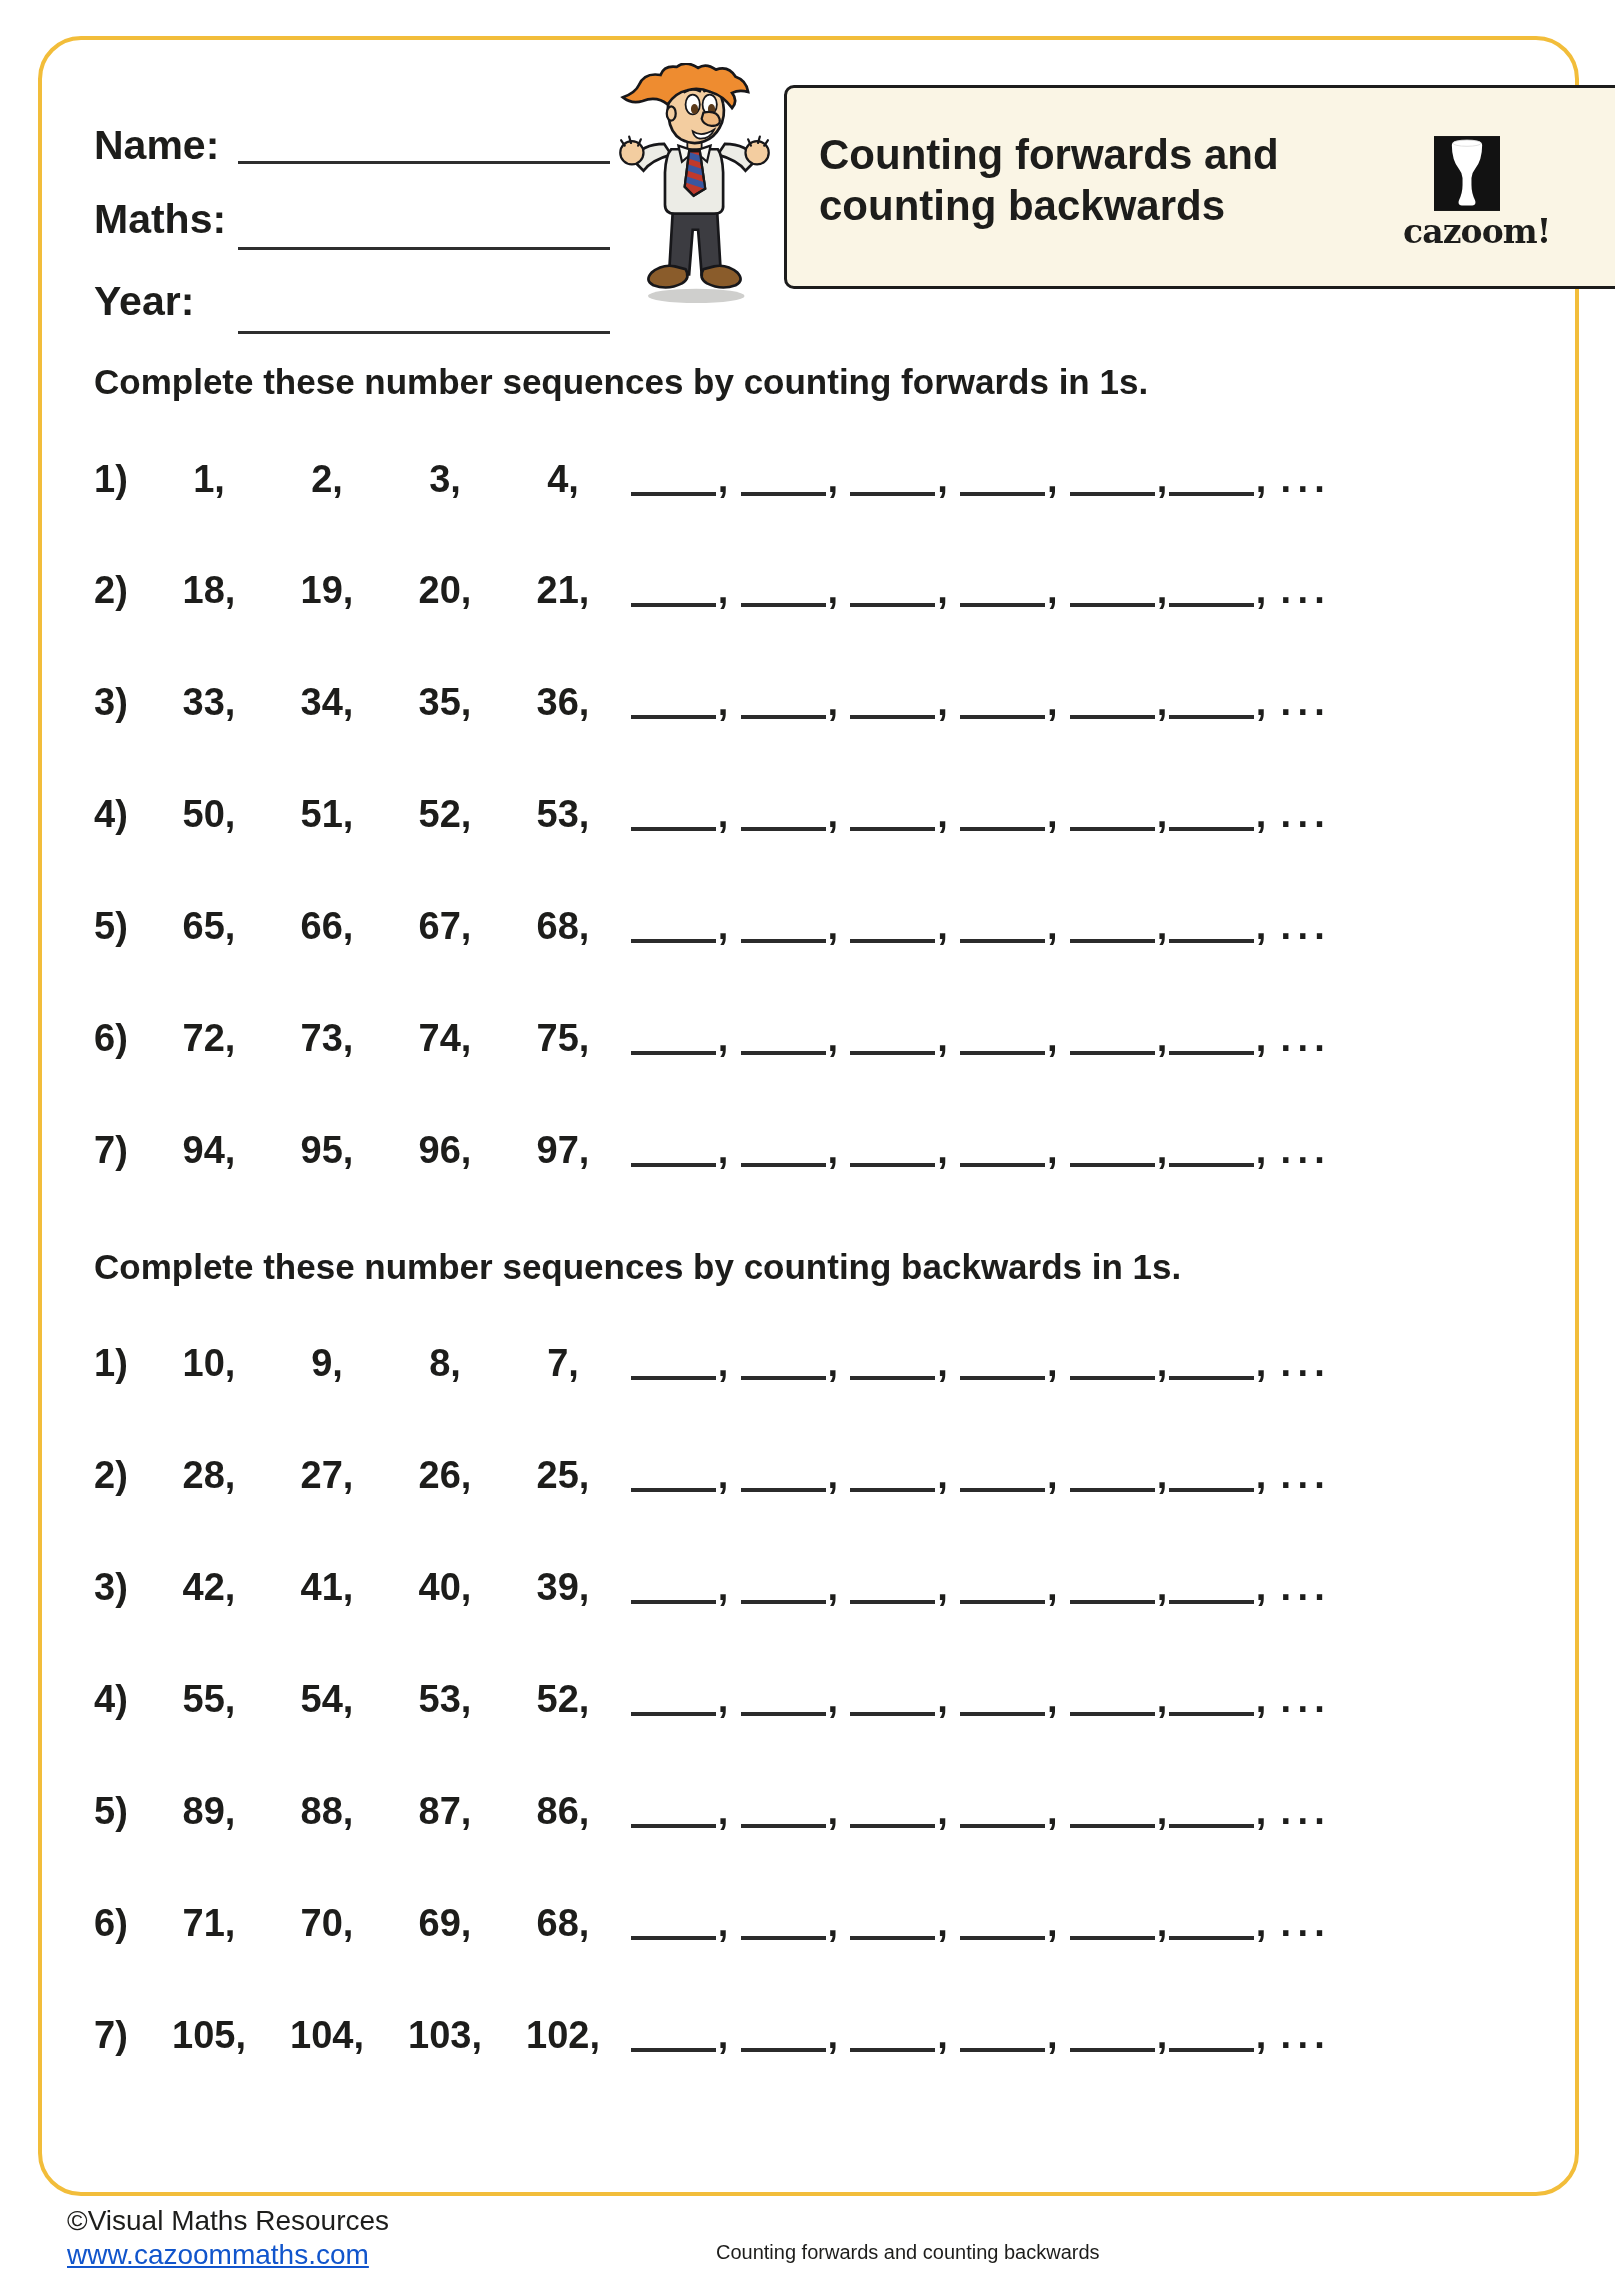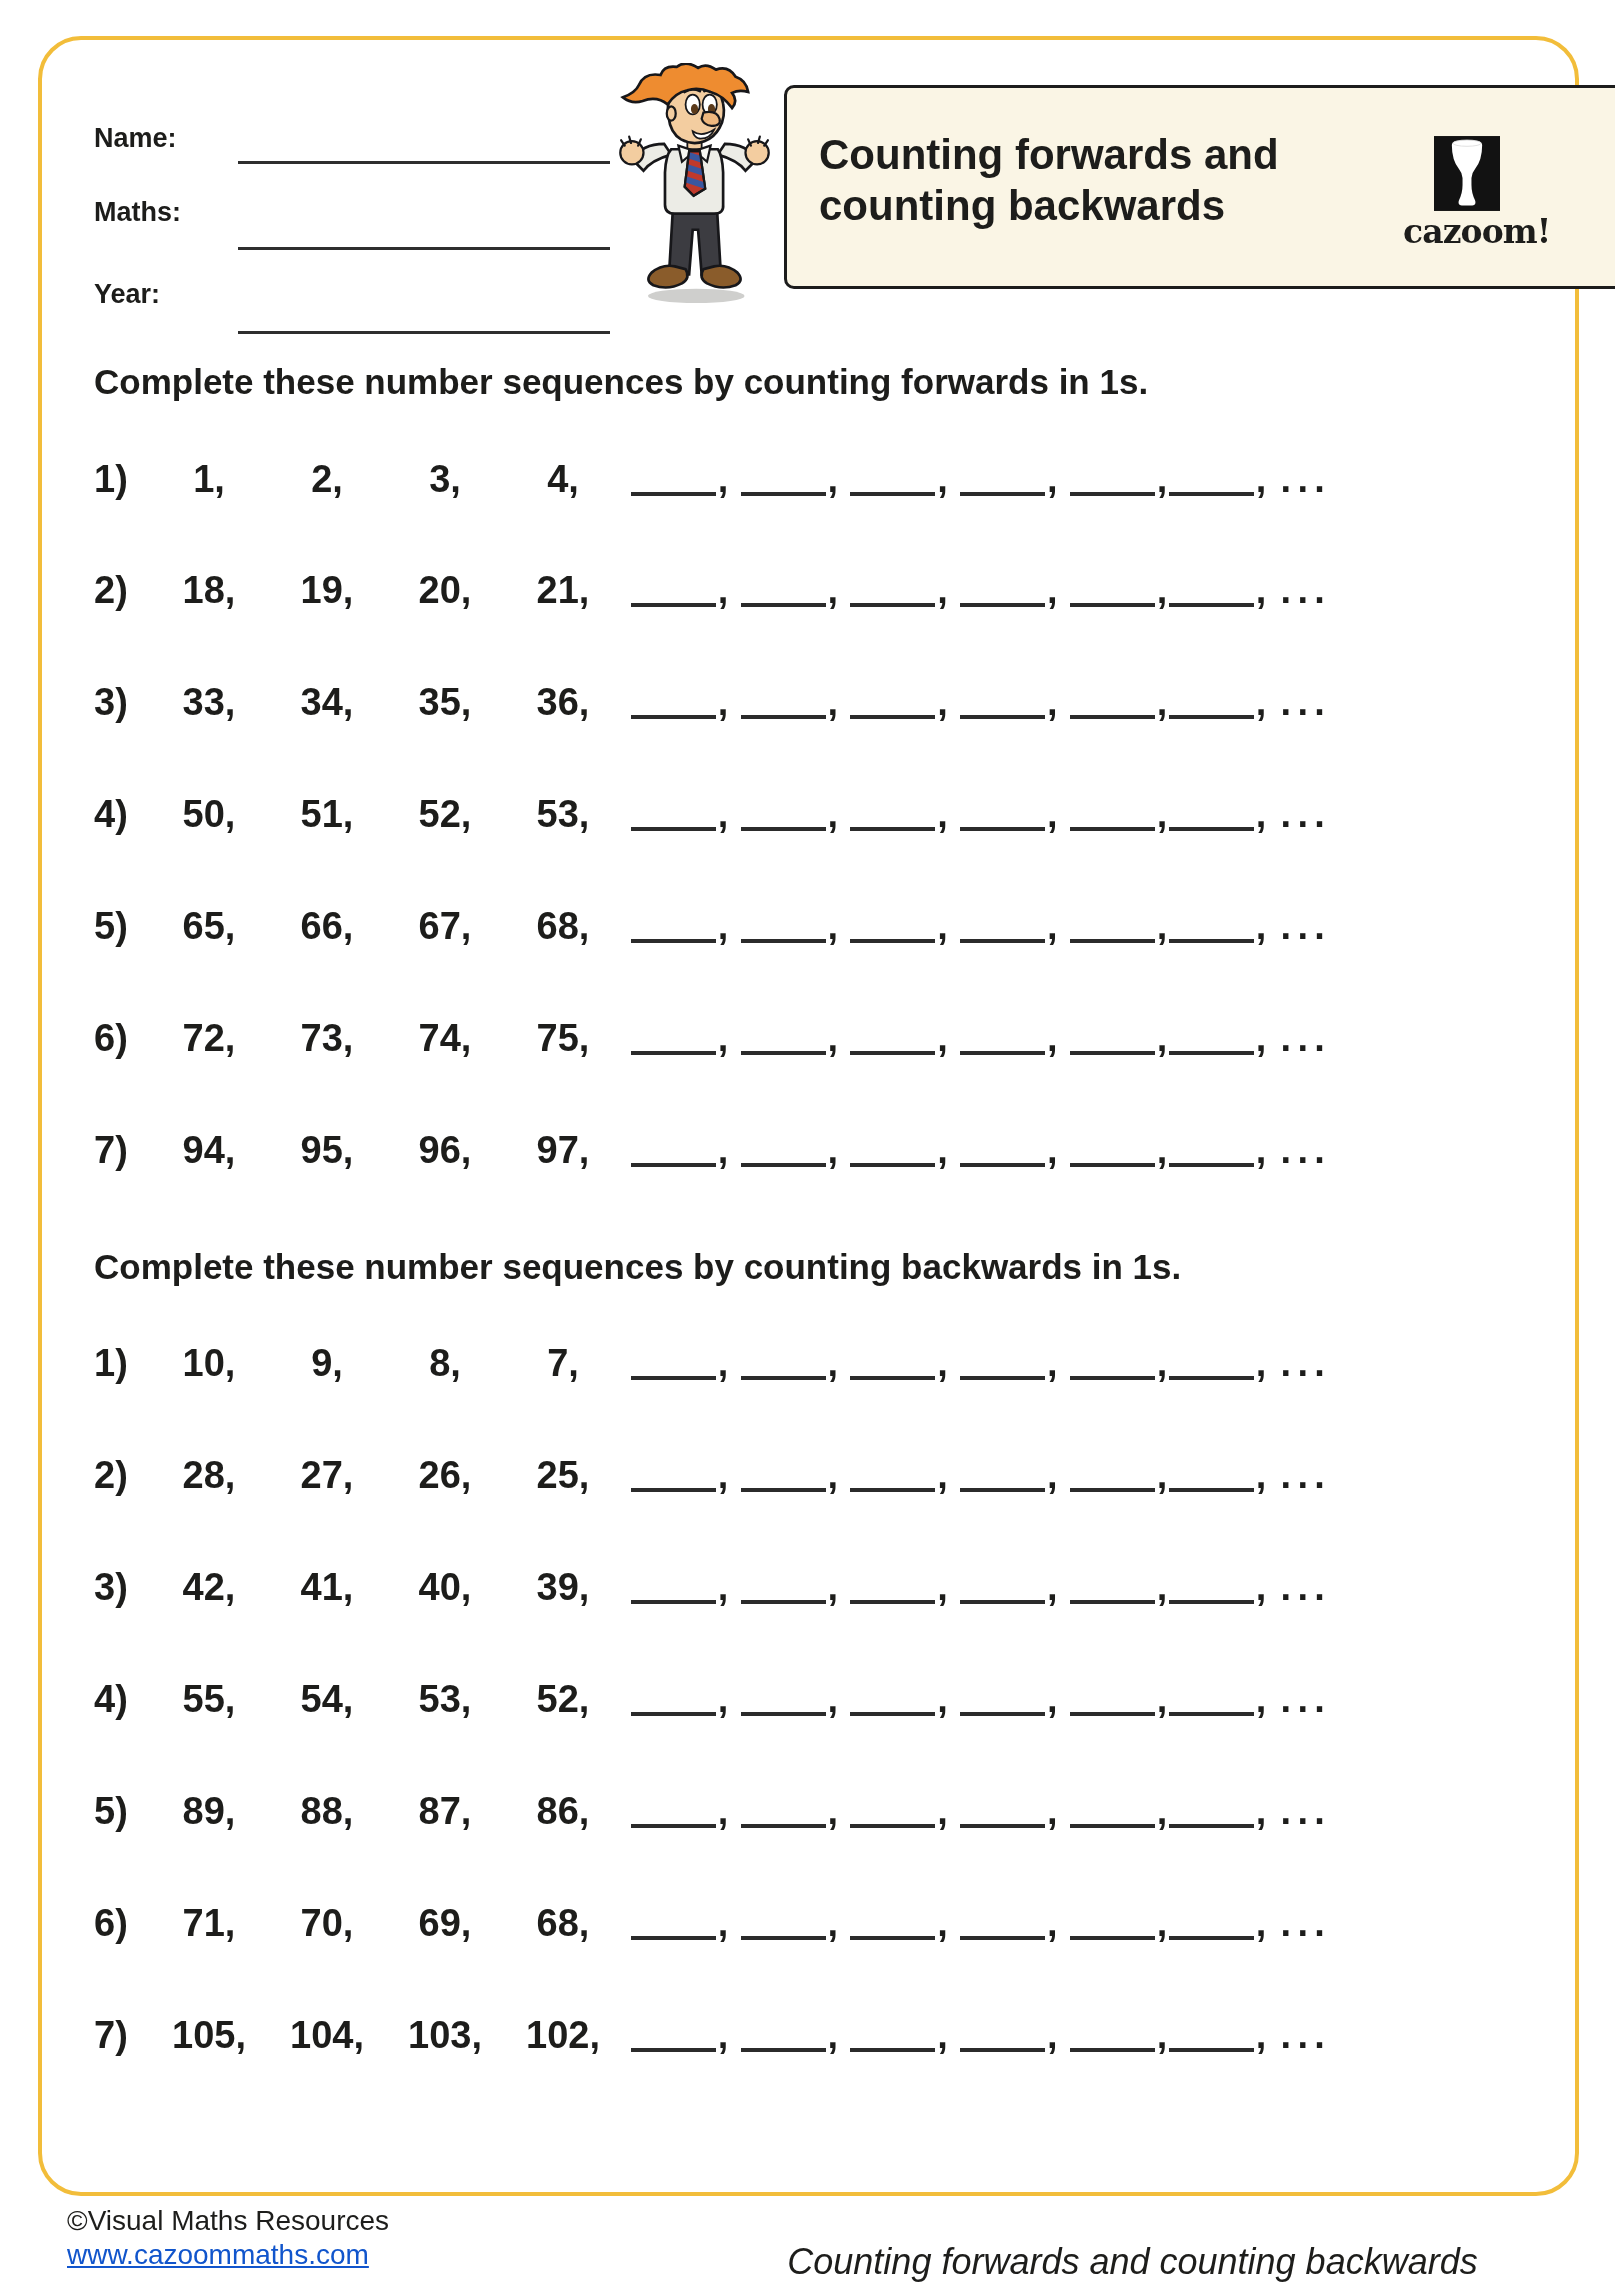--- a/index.html
+++ b/index.html
@@ -13,21 +13,21 @@
   body{
     width:1616px;height:2293px;position:relative;background:#ffffff;
     font-family:"Liberation Sans", sans-serif;color:var(--ink);overflow:hidden;
   }
   .abs{position:absolute;}
   .frame{
     left:38px;top:36px;width:1533px;height:2152px;
     border:4.5px solid var(--frame);border-radius:43px;background:#fff;
   }
   
-  .field-label{font-weight:bold;font-size:27px;line-height:1;}
+  .field-label{font-weight:bold;font-size:41px;line-height:1;}
   .field-line{height:0;border-bottom:3.6px solid #2e2e2e;}
   
   .title-box{
     left:784px;top:85px;width:862px;height:204px;background:var(--panel);
     border:3.6px solid #1c1c1c;border-radius:10px;box-sizing:border-box;
   }
   .title-text{position:absolute;left:32px;top:41px;font-size:42px;font-weight:bold;line-height:51px;}
   .logo{position:absolute;left:616px;top:48px;width:127px;text-align:center;}
   .logo svg{display:block;margin:0 auto;}
   .logo-text{font-family:"DejaVu Serif", serif;font-weight:bold;font-size:33px;letter-spacing:-0.9px;margin-top:0.9px;text-align:right;}
@@ -39,21 +39,21 @@
   .blanks{margin-left:9px;}
   .blank{
     display:inline-block;width:85px;height:4.5px;border-bottom:4.5px solid var(--line);
     position:relative;top:3.6px;
   }
   .sep{white-space:pre;padding:0 1.8px;}
   .dots{letter-spacing:6.3px;padding-left:1.8px;}
   
   .footer-copy{left:67px;top:2205px;font-size:28px;}
   .footer-link{left:67px;top:2239px;font-size:28px;color:var(--link);text-decoration:underline;cursor:pointer;}
-  .footer-title{left:716px;top:2241px;width:833px;text-align:center;font-size:36px;font-style:italic;}
+  .footer-title{left:716px;top:2241px;width:833px;text-align:left;font-size:20px;}
 </style>
 </head>
 <body>
 
 <div class="abs frame"></div>
 
 <div class="abs field-label" style="left:94px;top:125px">Name:</div>
 <div class="abs field-line" style="left:238px;top:161px;width:372px"></div>
 <div class="abs field-label" style="left:94px;top:199px">Maths:</div>
 <div class="abs field-line" style="left:238px;top:247px;width:372px"></div>

